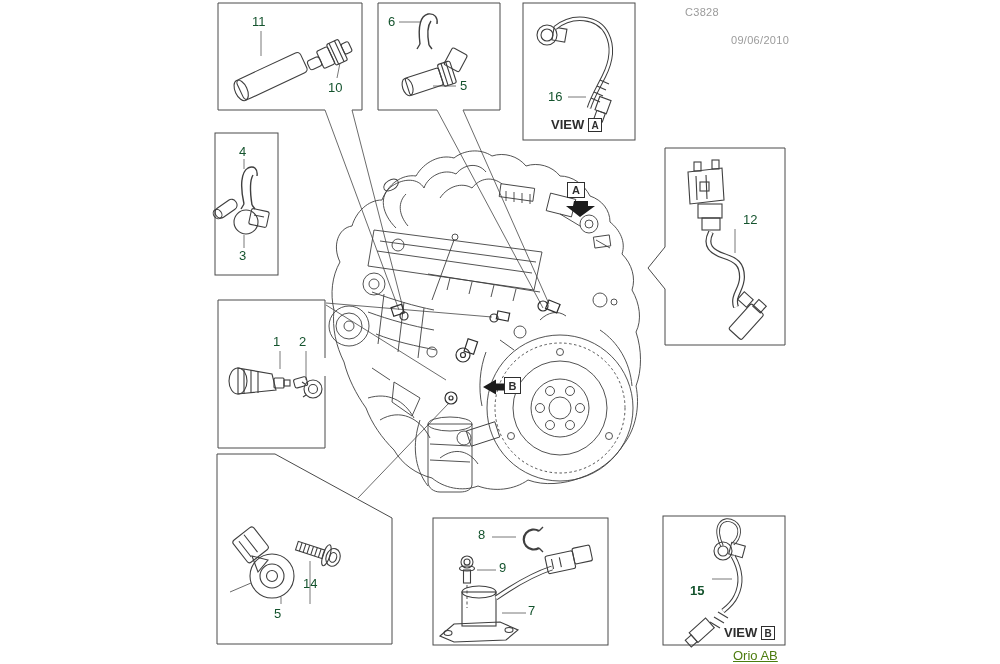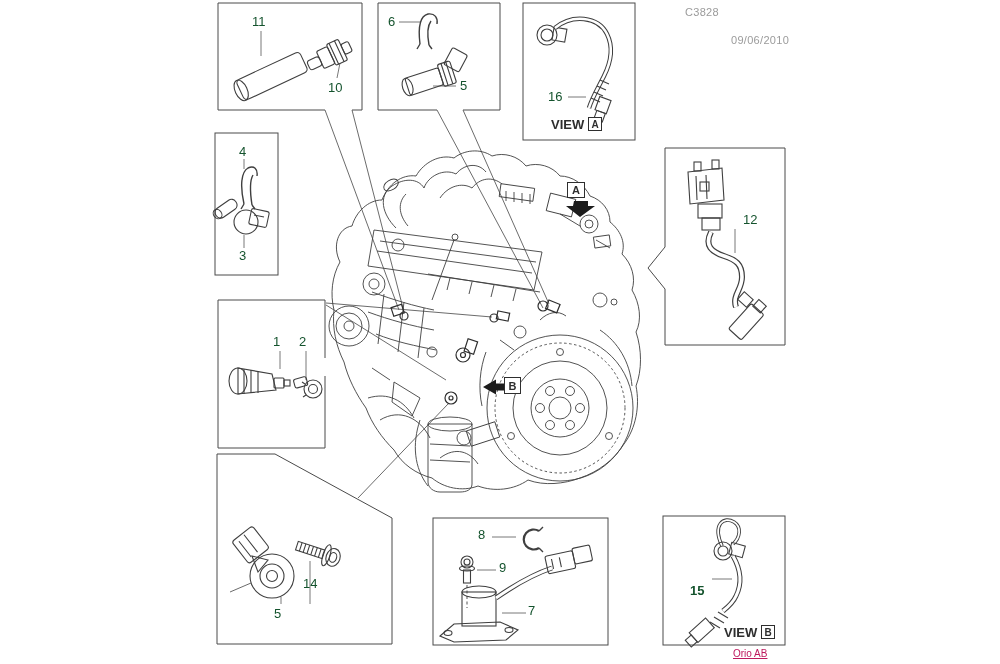--- a/index.html
+++ b/index.html
@@ -1,22 +1,22 @@
 <!DOCTYPE html>
 <html><head>
 <meta charset="utf-8">
 <style>
   html,body{margin:0;padding:0;background:#ffffff;}
   #page{position:relative;width:804px;height:664px;background:#ffffff;overflow:hidden;
         font-family:"Liberation Sans", sans-serif;}
   svg{position:absolute;left:0;top:0;}
   .plabel{position:absolute;font-size:13px;color:#14532d;line-height:14px;}
   .hdr{position:absolute;font-size:11px;color:#9b9b9b;letter-spacing:.3px;}
-  .brand{position:absolute;font-size:10px;color:#be185d;text-decoration:underline;}
-  .viewlbl{position:absolute;display:flex;align-items:flex-start;gap:4px;
+  .brand{position:absolute;font-size:13px;color:#4d7c0f;text-decoration:underline;}
+  .viewlbl{position:absolute;display:flex;align-items:flex-end;gap:4px;
            font-size:13px;font-weight:bold;color:#2e2e2e;}
   .letterbox{display:inline-flex;align-items:center;justify-content:center;
              width:12px;height:12px;border:1.6px solid #2e2e2e;font-size:10px;
              font-weight:bold;color:#2e2e2e;background:#fff;}
   .arrowletter{position:absolute;display:flex;align-items:center;justify-content:center;
              border:1.6px solid #2e2e2e;font-size:11px;font-weight:bold;color:#2e2e2e;
              background:#fff;}
 </style>
 </head>
 <body>

